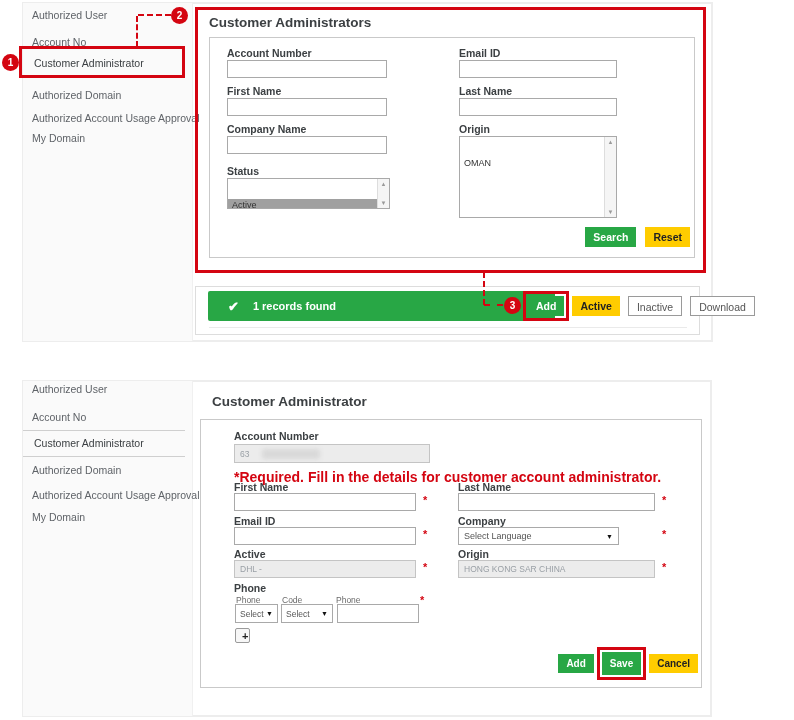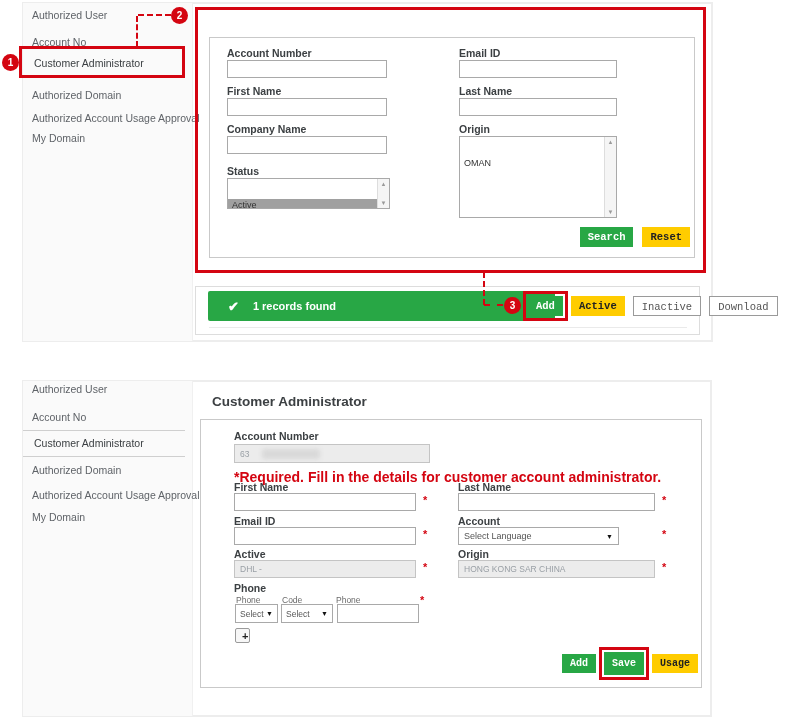--- a/index.html
+++ b/index.html
@@ -27,21 +27,21 @@
   .opt.sel { background:#a0a0a0; }
   .scrollcol { position:absolute; top:0; right:0; bottom:0; width:12px; background:#f5f5f5; border-left:1px solid #ddd;
                display:flex; flex-direction:column; justify-content:space-between; align-items:center; font-size:6px; color:#9a9a9a; padding:2px 0; cursor:pointer; }
 
   .selectbox { position:absolute; height:18px; background:#fff; border:1px solid #a9a9a9; font-size:9px; color:#555;
                display:flex; align-items:center; justify-content:space-between; padding:0 5px; cursor:pointer; }
   .selectbox .arrow { font-size:7px; color:#111; }
 
   .btnrow { position:absolute; display:flex; justify-content:flex-end; align-items:center; gap:9px; }
   .btn { height:20px; line-height:20px; font-size:10.5px; font-weight:bold; text-align:center; border-radius:0;
-         padding:0 8px; cursor:pointer; white-space:nowrap; border:none; font-family:Liberation Mono, monospace; }
+         padding:0 8px; cursor:pointer; white-space:nowrap; border:none; font-family:Liberation Sans, sans-serif; }
   .btn.green { background:#28a745; color:#fff; }
   .btn.yellow { background:#ffcc00; color:#222; }
   .btn.white { background:#fff; color:#555; border:1px solid #9a9a9a; font-weight:normal; }
   .btn.outlined { outline:3px solid #d40511; outline-offset:2px; }
 
   .greenbar { position:absolute; background:#28a745; border-radius:2px; color:#fff; display:flex; align-items:center;
               font-size:11px; font-weight:bold; }
   .greenbar .chk { margin:0 14px 0 20px; font-size:13px; }
 
   .redbox { position:absolute; border:3px solid #d40511; pointer-events:none; z-index:5; }
@@ -73,20 +73,21 @@
 
   <div class="redbox" style="left:19px; top:46px; width:166px; height:32px;"></div>
   <div class="badge" style="left:2px; top:54px;">1</div>
 
   <div class="dash-v" style="left:136px; top:16px; height:31px;"></div>
   <div class="dash-h" style="left:138px; top:14px; width:33px;"></div>
   <div class="badge" style="left:171px; top:7px;">2</div>
 
   <div class="redbox" style="left:195px; top:7px; width:511px; height:266px;"></div>
 
+  <div class="title" style="left:209px; top:15px;">Customer Administrators</div>
 
   <div class="card" style="left:209px; top:37px; width:486px; height:221px;"></div>
 
   <div class="lbl" style="left:227px; top:47px;">Account Number</div>
   <input class="inp" style="left: 227px; top: 60px; width: 160px;">
   <div class="lbl" style="left:459px; top:47px;">Email ID</div>
   <input class="inp" style="left: 459px; top: 60px; width: 158px;">
 
   <div class="lbl" style="left:227px; top:85px;">First Name</div>
   <input class="inp" style="left: 227px; top: 98px; width: 160px;">
@@ -164,21 +165,21 @@
   <div class="ast" style="left:423px; top:494px;">*</div>
 
   <div class="lbl" style="left:458px; top:481px;">Last Name</div>
   <input class="inp" style="left: 458px; top: 493px; width: 197px;">
   <div class="ast" style="left:662px; top:494px;">*</div>
 
   <div class="lbl" style="left:234px; top:515px;">Email ID</div>
   <input class="inp" style="left: 234px; top: 527px; width: 182px;">
   <div class="ast" style="left:423px; top:528px;">*</div>
 
-  <div class="lbl" style="left:458px; top:515px;">Account</div>
+  <div class="lbl" style="left:458px; top:515px;">Company</div>
   <div class="selectbox" style="left:458px; top:527px; width:161px;">
     <span>Select Language</span>
     <span class="arrow">▼</span>
   </div>
   <div class="ast" style="left:662px; top:528px;">*</div>
 
   <div class="lbl" style="left:234px; top:548px;">Active</div>
   <input class="inp dis" disabled="" style="left: 234px; top: 560px; width: 182px;" value="DHL -">
   <div class="ast" style="left:423px; top:561px;">*</div>
 
@@ -200,16 +201,16 @@
     <span>Select</span>
     <span class="arrow">▼</span>
   </div>
   <input class="inp" style="left: 337px; top: 604px; width: 82px; height: 19px;">
 
   <button class="plusbtn" style="left:235px; top:628px;">+</button>
 
   <div class="btnrow" style="left:510px; top:652px; width:188px; gap:8px;">
     <button class="btn green" style="height:19px; line-height:19px; font-size:10px;">Add</button>
     <button class="btn green outlined" style="height:23px; line-height:19px; font-size:10px;">Save</button>
-    <button class="btn yellow" style="height:19px; line-height:19px; font-size:10px;">Usage</button>
+    <button class="btn yellow" style="height:19px; line-height:19px; font-size:10px;">Cancel</button>
   </div>
 
 </div>
 
 </body></html>

